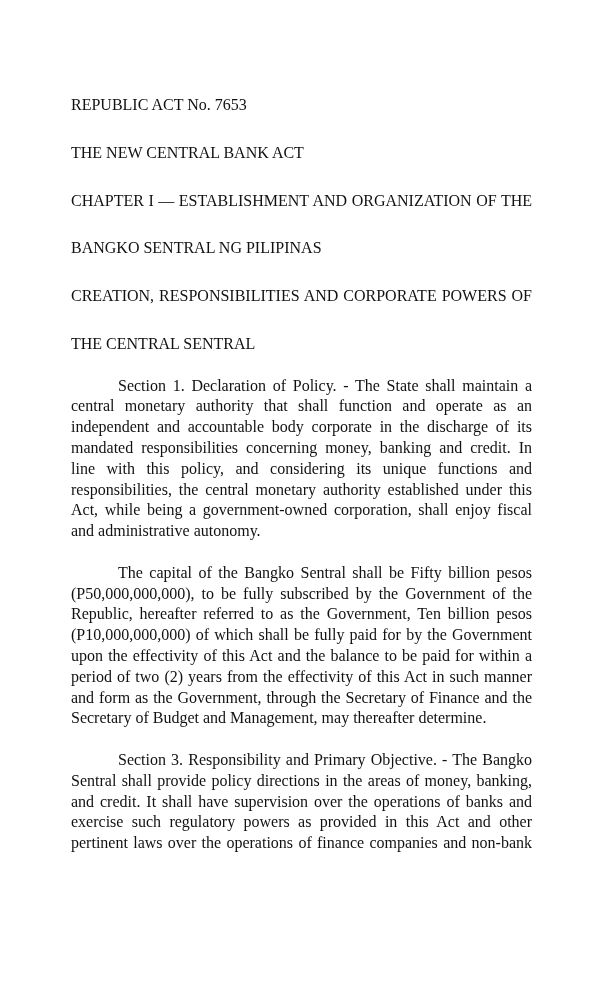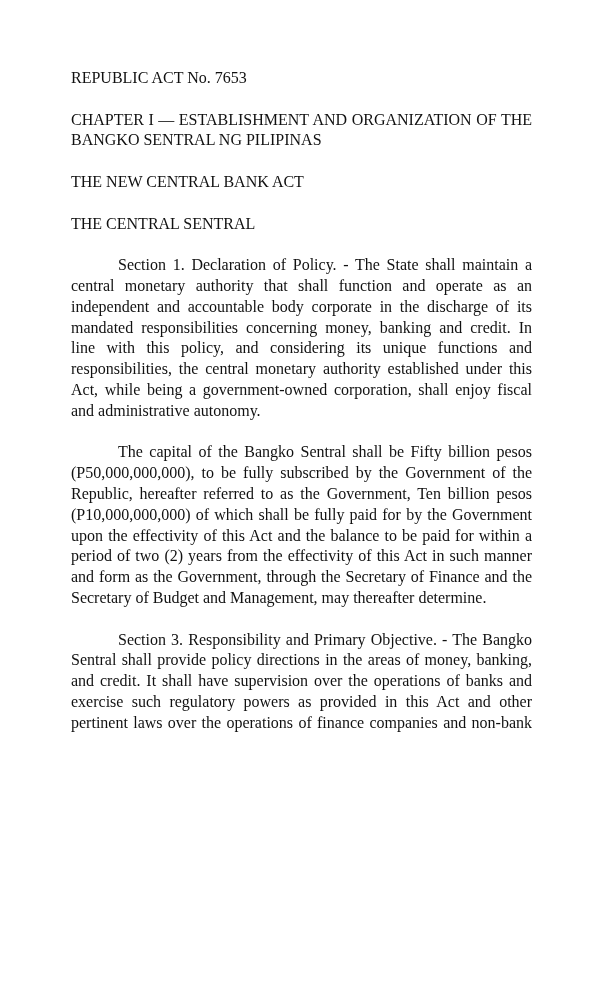--- a/index.html
+++ b/index.html
@@ -24,49 +24,51 @@
       color: #111111;
     }
     .block {
       margin: 0 0 20.8px 0;
       text-align: left;
     }
     .heading-line {
       display: block;
       text-align: justify;
       text-align-last: left;
+      margin-top: 27px;
     }
     .heading-line.full {
       text-align-last: justify;
     }
     .para {
       margin: 0 0 20.8px 0;
       text-indent: 47px;
       text-align: justify;
     }
   </style>
 </head>
 <body>
 
 <div class="page">
 
   <div class="block">
     <span class="heading-line">REPUBLIC ACT No. 7653</span>
   </div>
 
   <div class="block">
+    <span class="heading-line">THE NEW CENTRAL BANK ACT</span>
+  </div>
+
+  <div class="block">
     <span class="heading-line full">CHAPTER I — ESTABLISHMENT AND ORGANIZATION OF THE</span>
     <span class="heading-line">BANGKO SENTRAL NG PILIPINAS</span>
   </div>
 
   <div class="block">
-    <span class="heading-line">THE NEW CENTRAL BANK ACT</span>
-  </div>
-
-  <div class="block">
+    <span class="heading-line full">CREATION, RESPONSIBILITIES AND CORPORATE POWERS OF</span>
     <span class="heading-line">THE CENTRAL SENTRAL</span>
   </div>
 
   <p class="para">Section 1. Declaration of Policy. - The State shall maintain a central monetary authority that shall function and operate as an independent and accountable body corporate in the discharge of its mandated responsibilities concerning money, banking and credit. In line with this policy, and considering its unique functions and responsibilities, the central monetary authority established under this Act, while being a government-owned corporation, shall enjoy fiscal and administrative autonomy.</p>
   <p class="para">The capital of the Bangko Sentral shall be Fifty billion pesos (P50,000,000,000), to be fully subscribed by the Government of the Republic, hereafter referred to as the Government, Ten billion pesos (P10,000,000,000) of which shall be fully paid for by the Government upon the effectivity of this Act and the balance to be paid for within a period of two (2) years from the effectivity of this Act in such manner and form as the Government, through the Secretary of Finance and the Secretary of Budget and Management, may thereafter determine.</p>
   <p class="para" style="text-align-last: justify;">Section 3. Responsibility and Primary Objective. - The Bangko Sentral shall provide policy directions in the areas of money, banking, and credit. It shall have supervision over the operations of banks and exercise such regulatory powers as provided in this Act and other pertinent laws over the operations of finance companies and non-bank</p>
 
 </div>
 
 </body></html>

